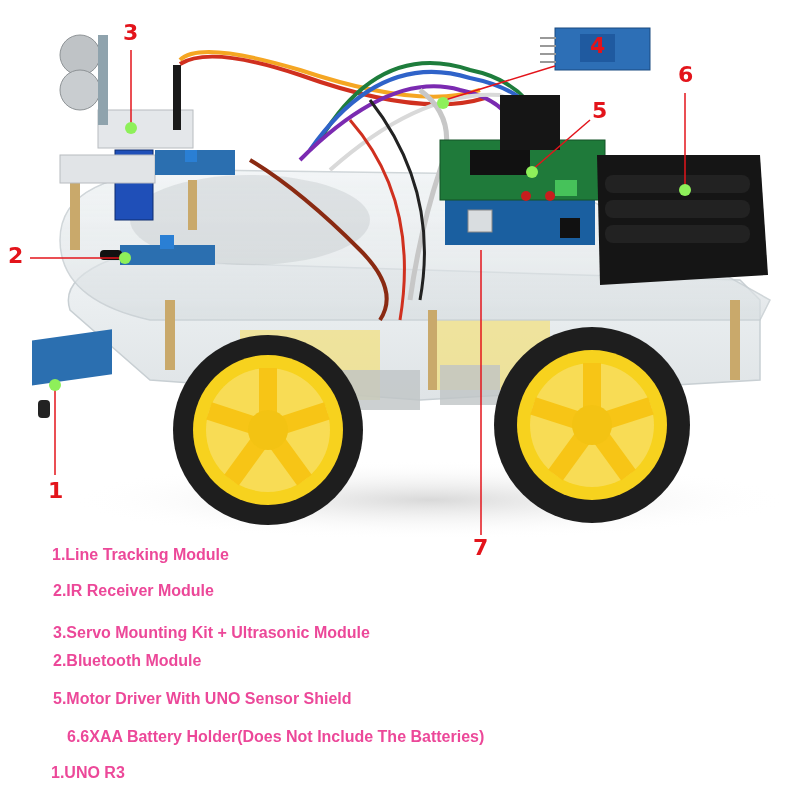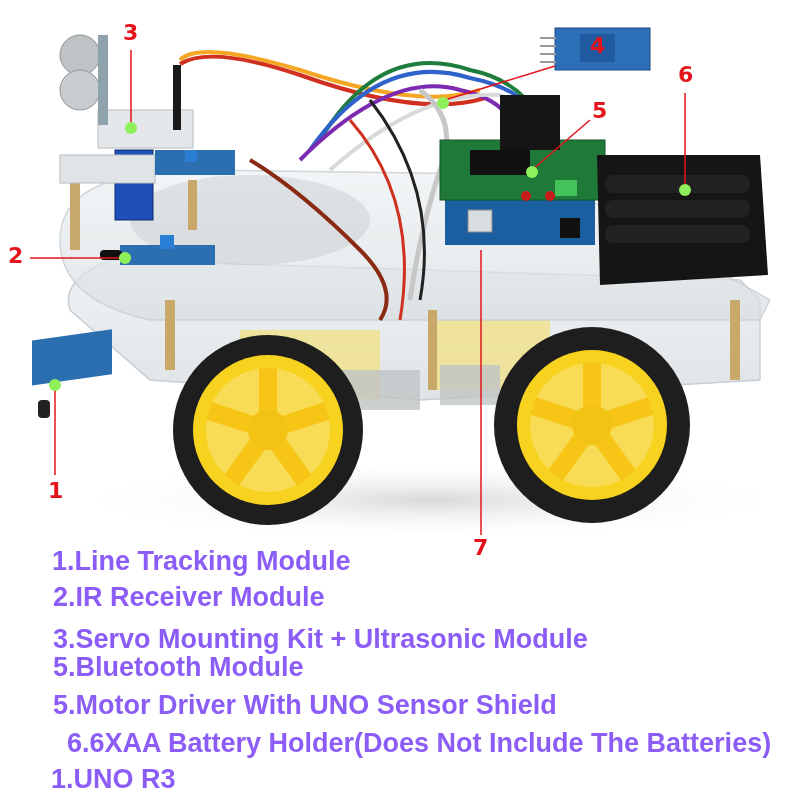--- a/index.html
+++ b/index.html
@@ -1,20 +1,20 @@
 <!DOCTYPE html>
 <html><head>
 <meta charset="utf-8">
 <style>
   html,body{margin:0;padding:0;background:#ffffff;}
   body{width:800px;height:800px;position:relative;overflow:hidden;font-family:"Liberation Sans",sans-serif;}
   .scene{position:absolute;left:0;top:0;width:800px;height:540px;}
   .callout-num{position:absolute;color:#e3141b;font-weight:bold;font-size:22px;font-family:"DejaVu Sans",sans-serif;}
   .legend{position:absolute;left:0;top:540px;width:800px;}
-  .legend-item{position:absolute;color:#8b5cf6;font-weight:bold;font-size:27px;white-space:nowrap;font-family:"Liberation Sans",sans-serif;}
+  .legend-item{position:absolute;color:#ec4899;font-weight:bold;font-size:16px;white-space:nowrap;font-family:"Liberation Sans",sans-serif;}
 </style>
 </head>
 <body>
 
 <div class="scene">
   <svg width="800" height="540" viewBox="0 0 800 540" xmlns="http://www.w3.org/2000/svg">
     <defs>
       <radialGradient id="shadow" cx="50%" cy="50%" r="50%">
         <stop offset="0%" stop-color="#cfcfcf" stop-opacity="0.8"></stop>
         <stop offset="100%" stop-color="#ffffff" stop-opacity="0"></stop>
@@ -145,17 +145,17 @@
   <span class="callout-num" style="left:590px;top:33px;">4</span>
   <span class="callout-num" style="left:592px;top:98px;">5</span>
   <span class="callout-num" style="left:678px;top:62px;">6</span>
   <span class="callout-num" style="left:473px;top:535px;">7</span>
 </div>
 
 <div class="legend">
   <div class="legend-item" style="left:52px;top:6px;">1.Line Tracking Module</div>
   <div class="legend-item" style="left:53px;top:42px;">2.IR Receiver Module</div>
   <div class="legend-item" style="left:53px;top:78px;margin-top:6px;">3.Servo Mounting Kit  + Ultrasonic Module</div>
-  <div class="legend-item" style="left:53px;top:112px;">5.Bluetooth Module</div>
+  <div class="legend-item" style="left:53px;top:112px;">2.Bluetooth Module</div>
   <div class="legend-item" style="left:53px;top:150px;">5.Motor Driver With UNO Sensor Shield</div>
   <div class="legend-item" style="left:67px;top:188px;">6.6XAA Battery Holder(Does Not Include The Batteries)</div>
   <div class="legend-item" style="left:51px;top:224px;">1.UNO R3</div>
 </div>
 
 </body></html>

